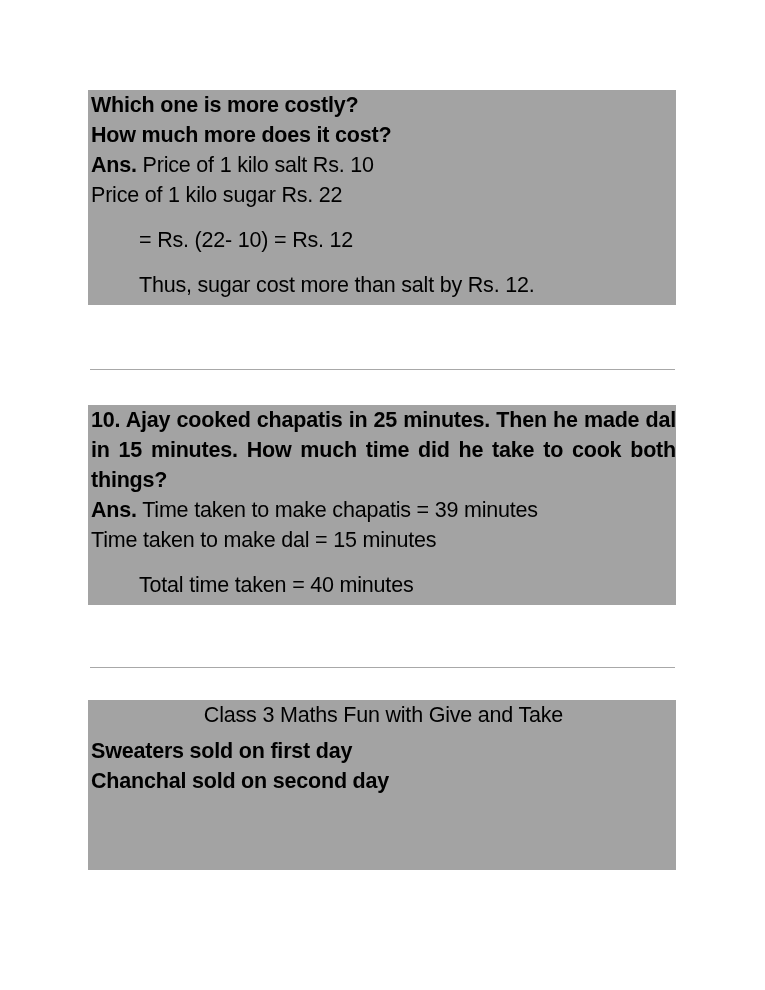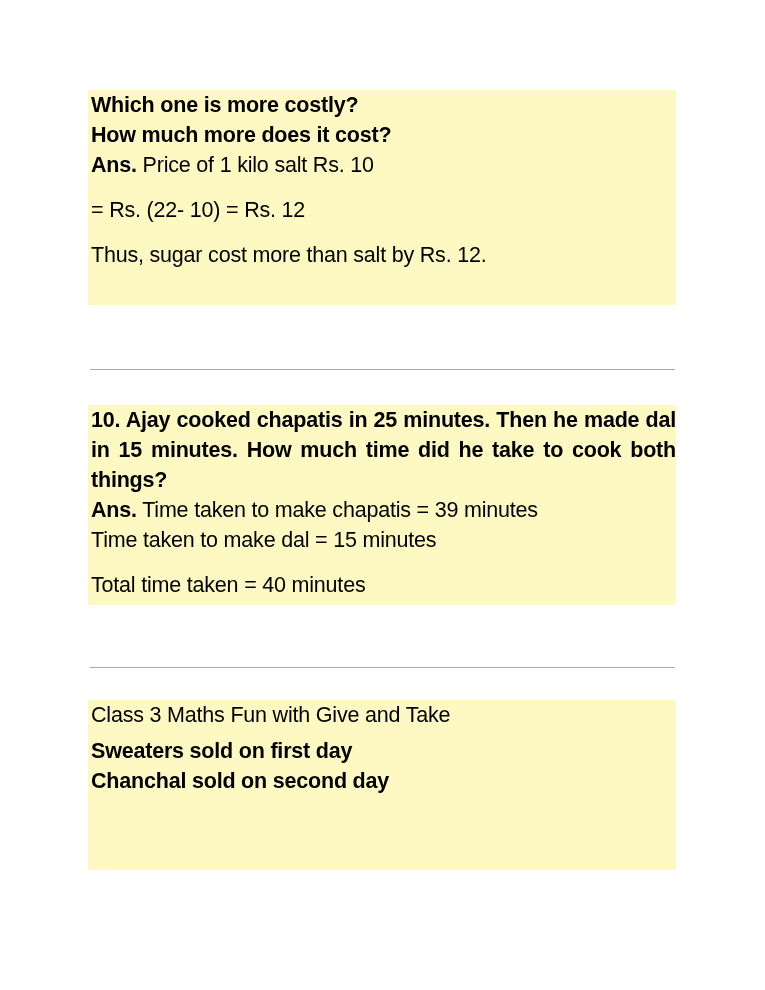--- a/index.html
+++ b/index.html
@@ -12,57 +12,58 @@
       height: 990px;
       position: relative;
       overflow: hidden;
       font-family: "Liberation Sans", "DejaVu Sans", sans-serif;
       color: #000;
     }
     .block {
       position: absolute;
       left: 88px;
       width: 588px;
-      background: #fef9c3;
+      background: #a3a3a3;
       box-sizing: border-box;
       padding-left: 3px;
     }
     .line {
       font-size: 21.5px;
       line-height: 30px;
       white-space: nowrap;
       letter-spacing: -0.2px;
     }
     .bold { font-weight: bold; }
     .justify {
       white-space: normal;
       text-align: justify;
       text-align-last: left;
     }
-    .gap { margin-top: 15px; }
-    .center { }
+    .gap { margin-top: 15px; margin-left: 48px; }
+    .center { text-align: center; }
     .divider {
       position: absolute;
       left: 90px;
       width: 585px;
       height: 0;
       border-top: 1px solid #a8a8a8;
     }
     b.ans { font-weight: bold; }
   </style>
 </head>
 <body>
 
 <div class="block" style="top:90px; height:215px;">
   <div class="line bold" style="margin-top:0px;">Which one is more costly?</div>
   <div class="line bold">How much more does it cost?</div>
   <div class="line">
     <b class="ans">Ans.</b>
     <span>Price of 1 kilo salt Rs. 10</span>
   </div>
+  <div class="line">Price of 1 kilo sugar Rs. 22</div>
   <div class="line gap">= Rs. (22- 10) = Rs. 12</div>
   <div class="line gap">Thus, sugar cost more than salt by Rs. 12.</div>
 </div>
 
 <div class="divider" style="top:369px;"></div>
 
 <div class="block" style="top:405px; height:200px;">
   <div class="line bold justify">10. Ajay cooked chapatis in 25 minutes. Then he made dal in 15 minutes. How much time did he take to cook both things?</div>
   <div class="line">
     <b class="ans">Ans.</b>

